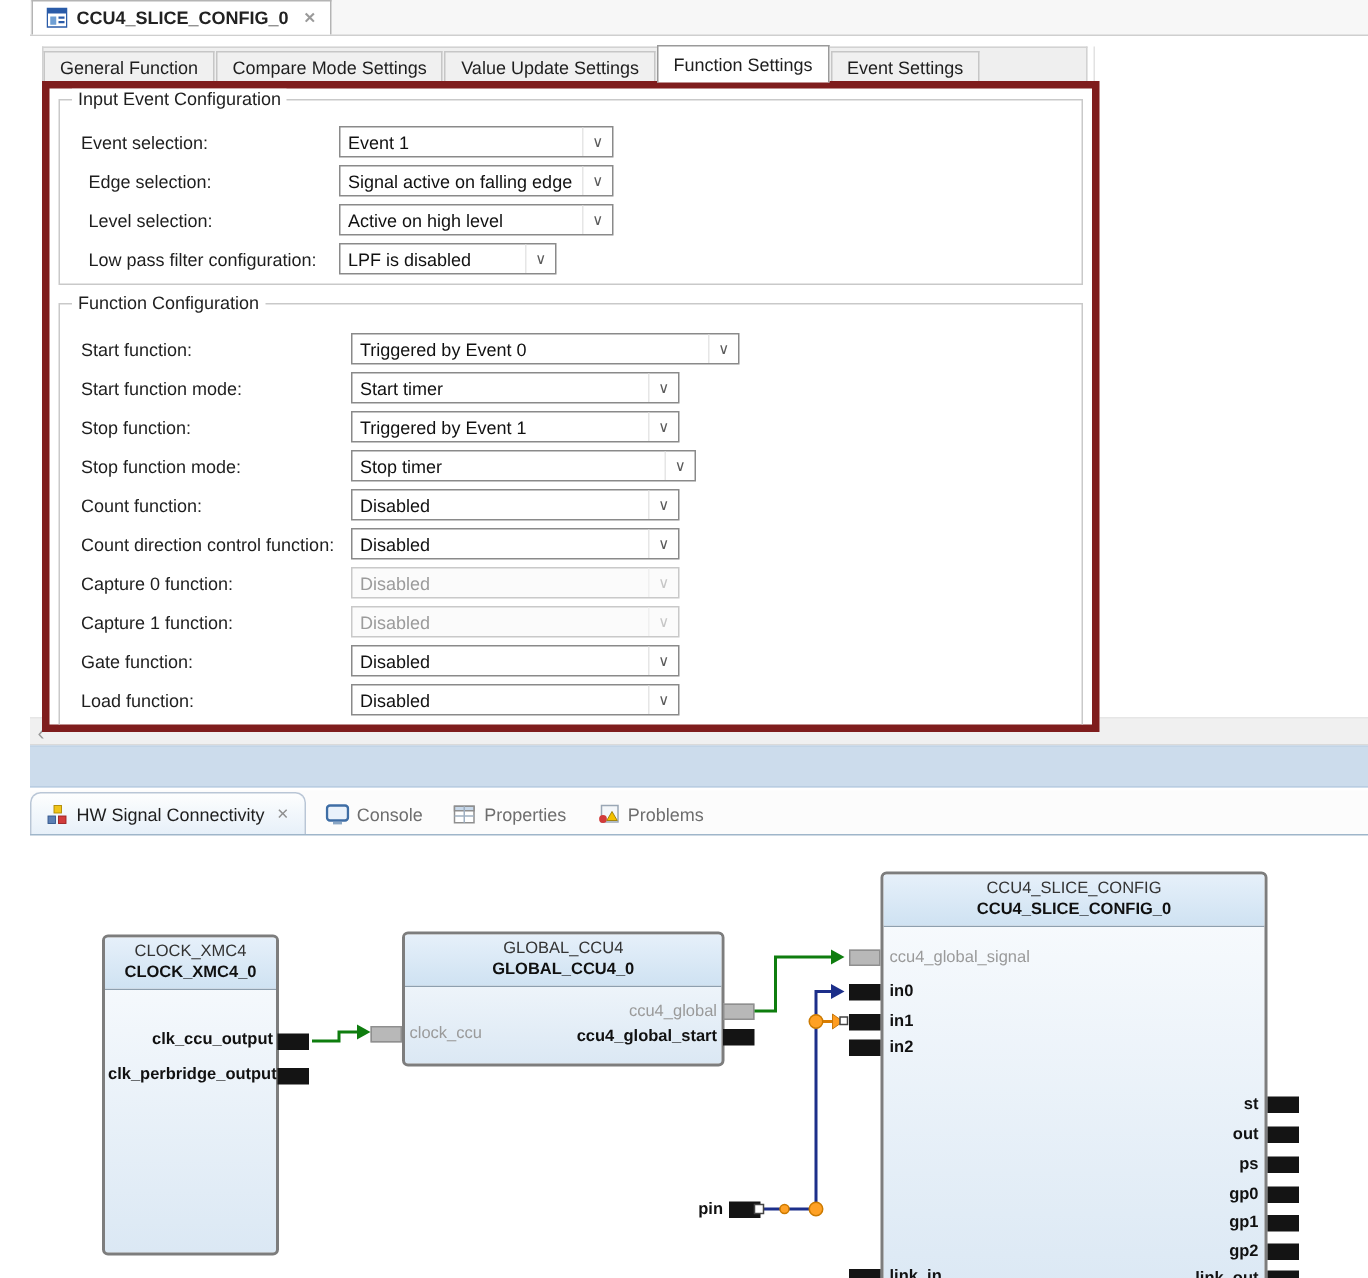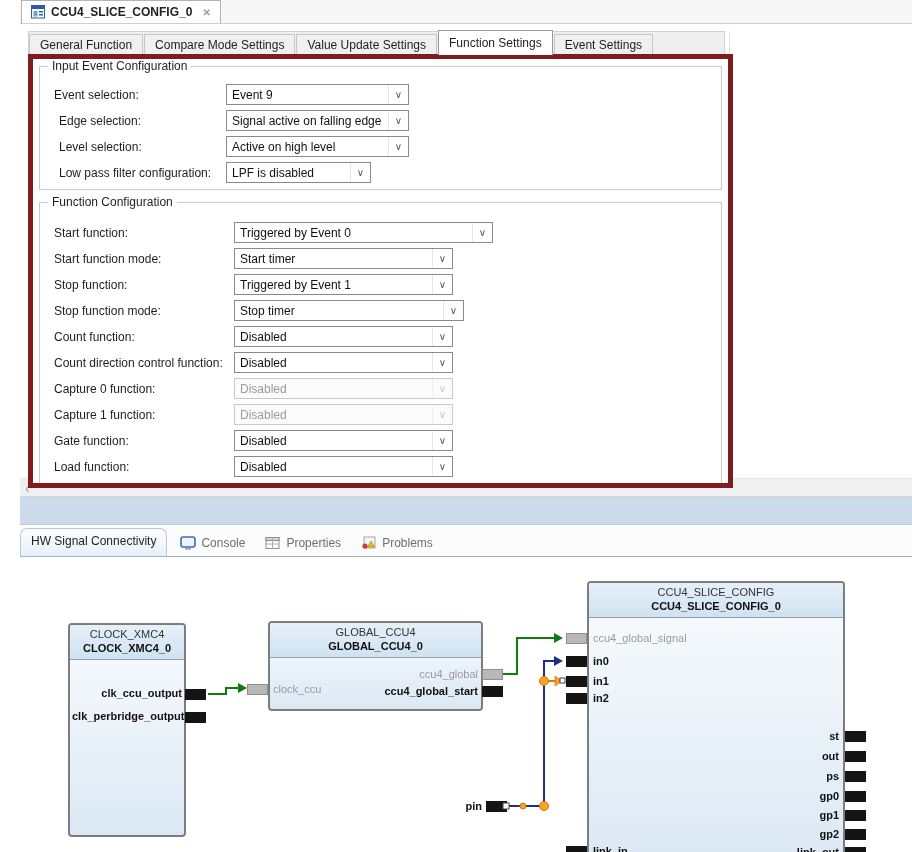--- a/index.html
+++ b/index.html
@@ -32,21 +32,21 @@
 
   
   .hscroll{position:absolute;left:0;top:478px;width:912px;height:17px;background:#f0f0f0;border-top:1px solid #e6e6e6;border-bottom:1px solid #dadada;}
   .hscroll .larr{position:absolute;left:5px;top:1px;color:#9a9a9a;font-size:14px;cursor:pointer;}
   .blue-band{position:absolute;left:0;top:497px;width:912px;height:26px;background:#ccdcec;border-top:1px solid #c2d4e6;border-bottom:1px solid #b9cde2;}
 
   
   .views-tabbar{position:absolute;left:0;top:527px;width:912px;height:29px;background:#fcfcfc;display:flex;align-items:flex-end;}
   .vtab{display:flex;align-items:center;gap:5px;height:26px;padding:0 7px;color:#6e6e6e;cursor:pointer;}
   .vtab.active{border:1px solid #b9c6d6;border-bottom:none;border-radius:7px 7px 0 0;
-               background:linear-gradient(180deg,#fdfefe 0%,#e7f0f9 100%);color:#1e1e1e;height:27px;padding:0 10px;flex-direction:column;}
+               background:linear-gradient(180deg,#fdfefe 0%,#e7f0f9 100%);color:#1e1e1e;height:27px;padding:0 10px;}
   .vtab .vclose{color:#8f8f8f;font-size:10px;margin-left:3px;}
 
   
   .canvas{position:absolute;left:0;top:556px;width:912px;height:296px;background:#fff;border-top:1px solid #9fb6ca;overflow:hidden;box-sizing:border-box;}
   .blk{position:absolute;border:2px solid #7d7d7d;border-radius:4px;background:linear-gradient(180deg,#fafcfe 0%,#dbe8f4 100%);box-sizing:border-box;}
   .blk-hdr{border-bottom:1px solid #8e9fae;background:linear-gradient(180deg,#e6f0fa 0%,#cfe2f2 100%);border-radius:2px 2px 0 0;text-align:center;padding-top:3px;height:35px;box-sizing:border-box;}
   .btype{font-size:11px;color:#333;}
   .bname{font-size:11px;font-weight:bold;color:#101010;margin-top:2px;}
   .pin{position:absolute;width:21px;height:11px;background:#141414;}
   .pin.gray{background:#b8b8b8;border:1px solid #8f8f8f;box-sizing:border-box;}
@@ -82,21 +82,21 @@
     <div class="stab">Event Settings</div>
   </div>
   <div class="editor-right-edge"></div>
 
   <div class="settings-content">
 
     <div class="groupbox" style="left:6px;top:7px;width:681px;height:122px;">
       <span class="gtitle">Input Event Configuration</span>
       <span class="flabel" style="left:14px;top:21px;">Event selection:</span>
       <div class="combo" style="left:186px;top:17px;width:183px;">
-        <span>Event 9</span>
+        <span>Event 1</span>
         <span class="chev">∨</span>
       </div>
       <span class="flabel" style="left:19px;top:47px;">Edge selection:</span>
       <div class="combo" style="left:186px;top:43px;width:183px;">
         <span>Signal active on falling edge</span>
         <span class="chev">∨</span>
       </div>
       <span class="flabel" style="left:19px;top:73px;">Level selection:</span>
       <div class="combo" style="left:186px;top:69px;width:183px;">
         <span>Active on high level</span>

